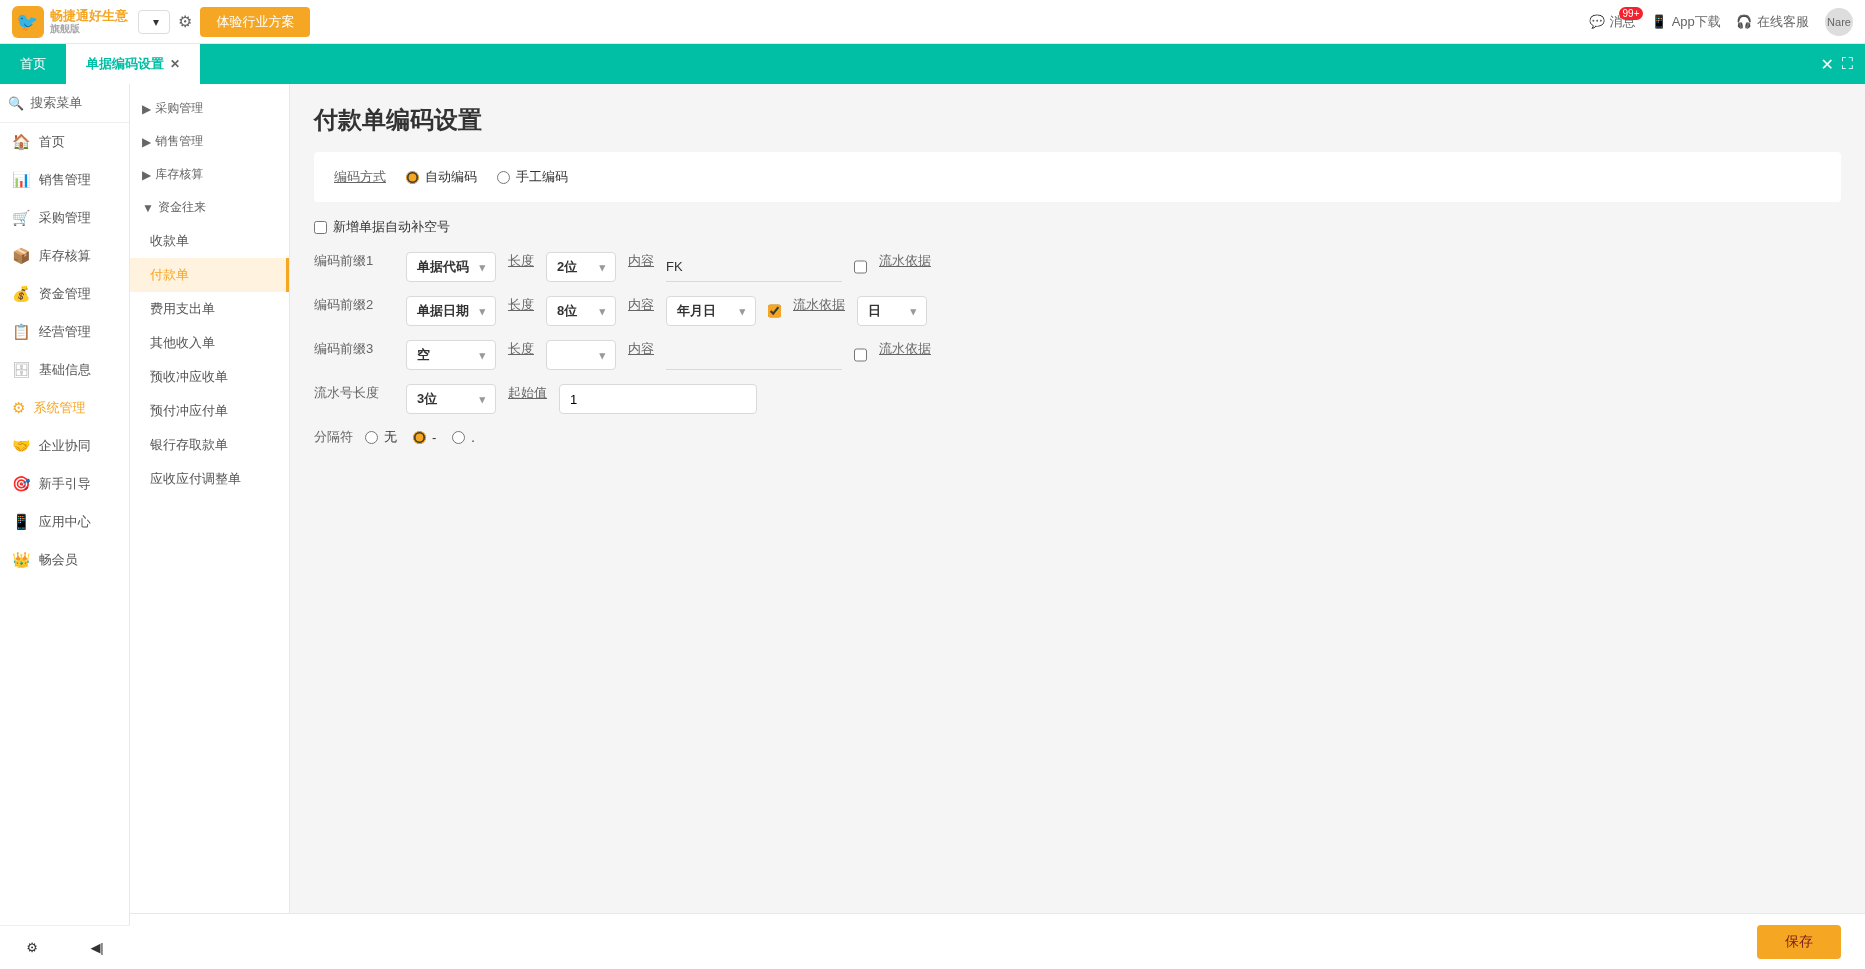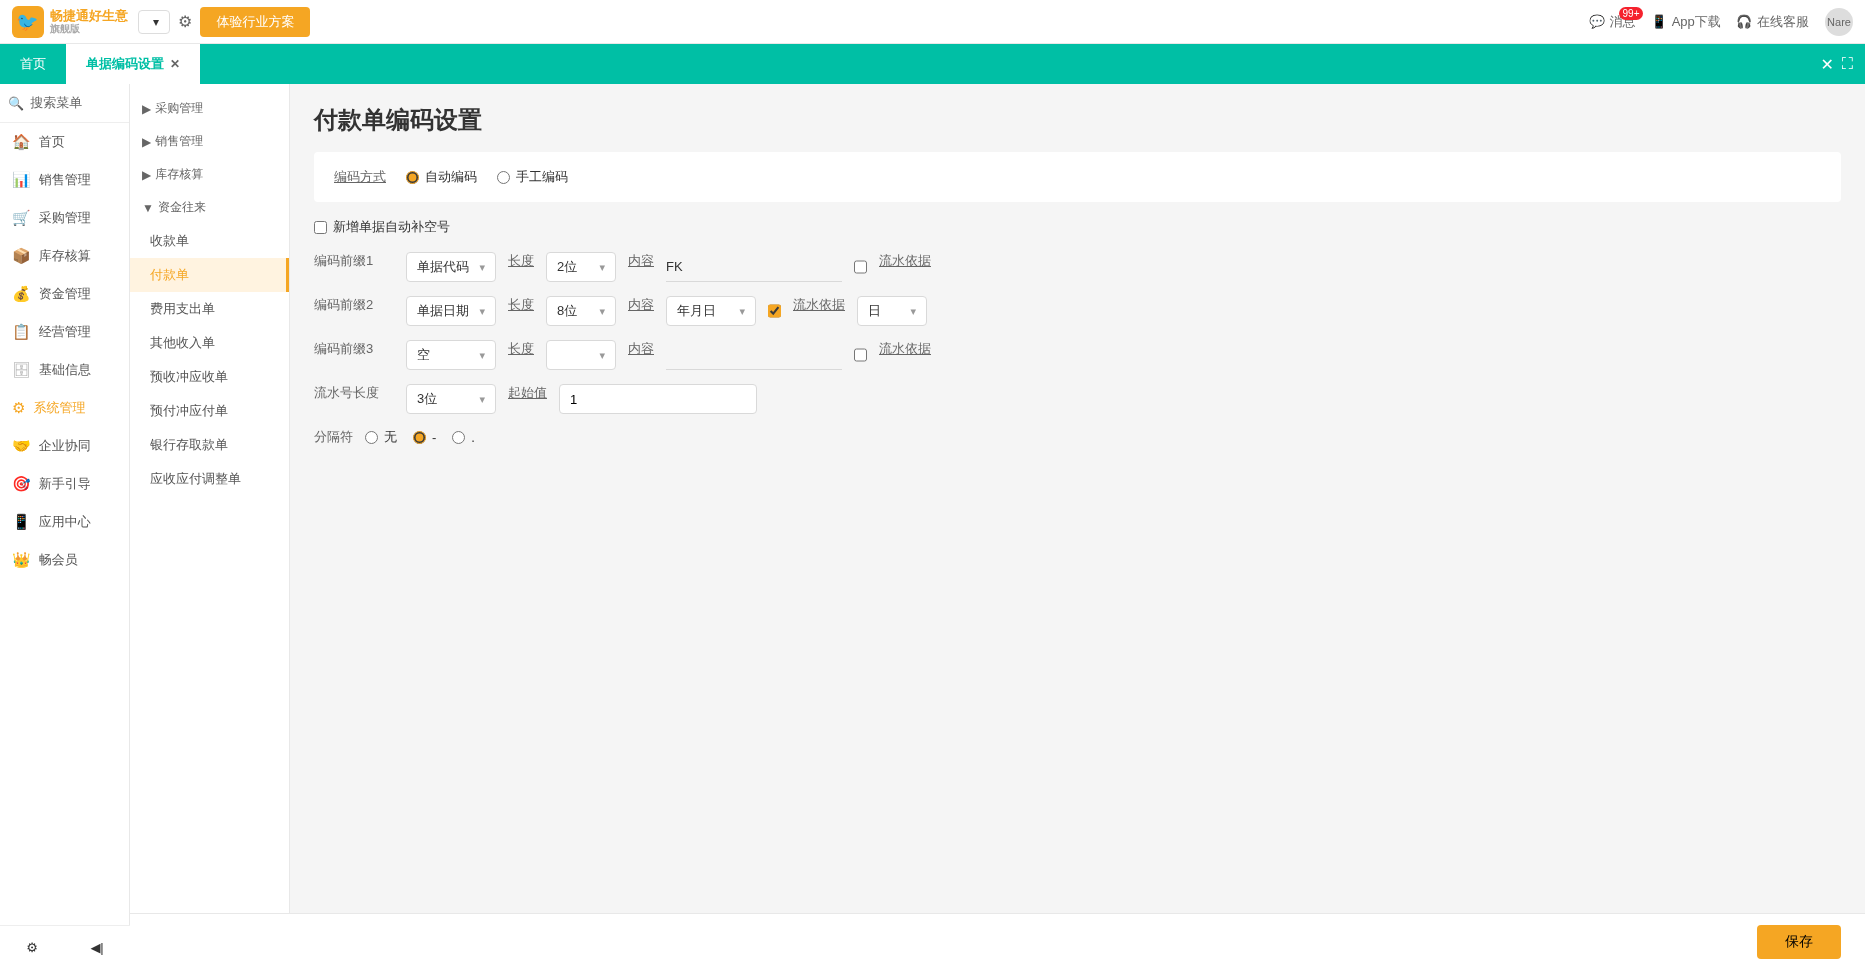--- a/index.html
+++ b/index.html
@@ -221,20 +221,21 @@
       border-radius: 4px;
       padding: 5px 10px;
       font-size: 13px;
       background: #fff;
       cursor: pointer;
       display: flex;
       align-items: center;
       gap: 4px;
       min-width: 90px;
       justify-content: space-between;
+      font-weight: bold;
     }
     .select-field-sm { min-width: 70px; }
     .input-field {
       border: 1px solid #d9d9d9;
       border-radius: 4px;
       padding: 5px 10px;
       font-size: 13px;
       background: #fff;
       min-width: 60px;
     }
@@ -269,21 +270,21 @@
       height: 56px;
       background: #fff;
       border-top: 1px solid #e8e8e8;
       display: flex;
       align-items: center;
       justify-content: flex-end;
       padding: 0 24px;
     }
     .save-btn {
       background: #f5a623;
-      color: #000000;
+      color: #7f1d1d;
       border: none;
       border-radius: 4px;
       padding: 8px 28px;
       font-size: 14px;
       cursor: pointer;
     }
 
     .chevron { font-size: 11px; color: #999; }
   </style>
 </head>

